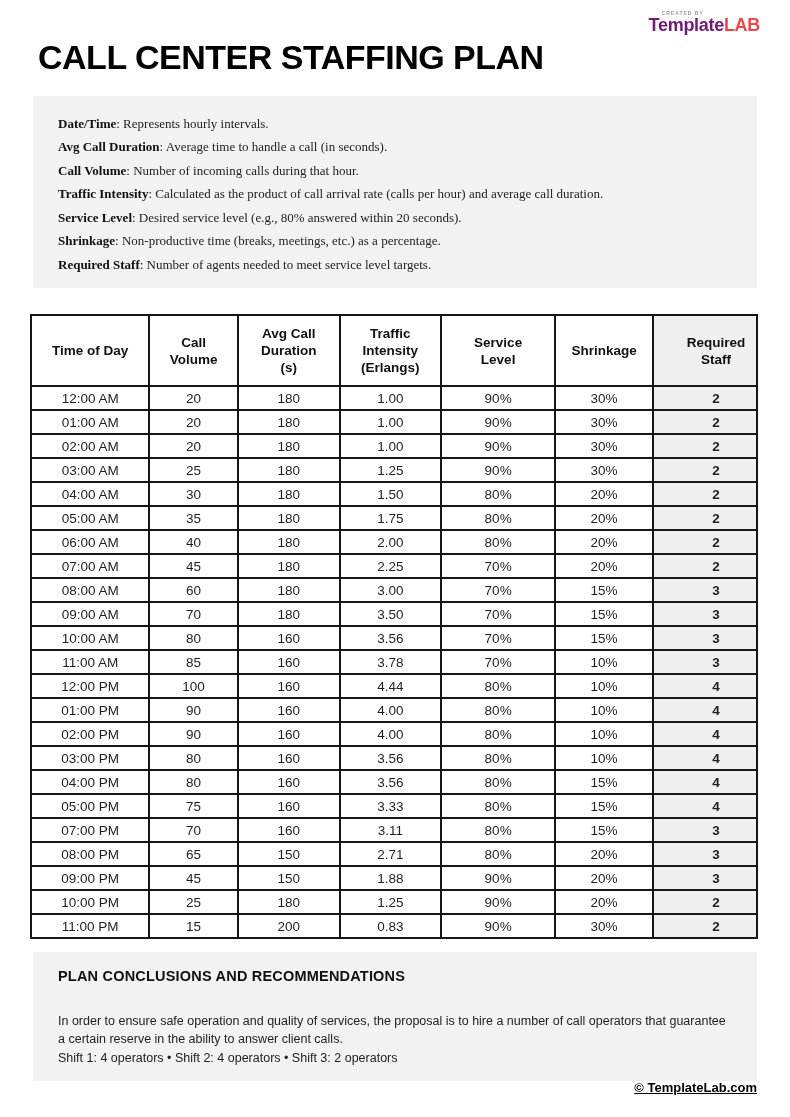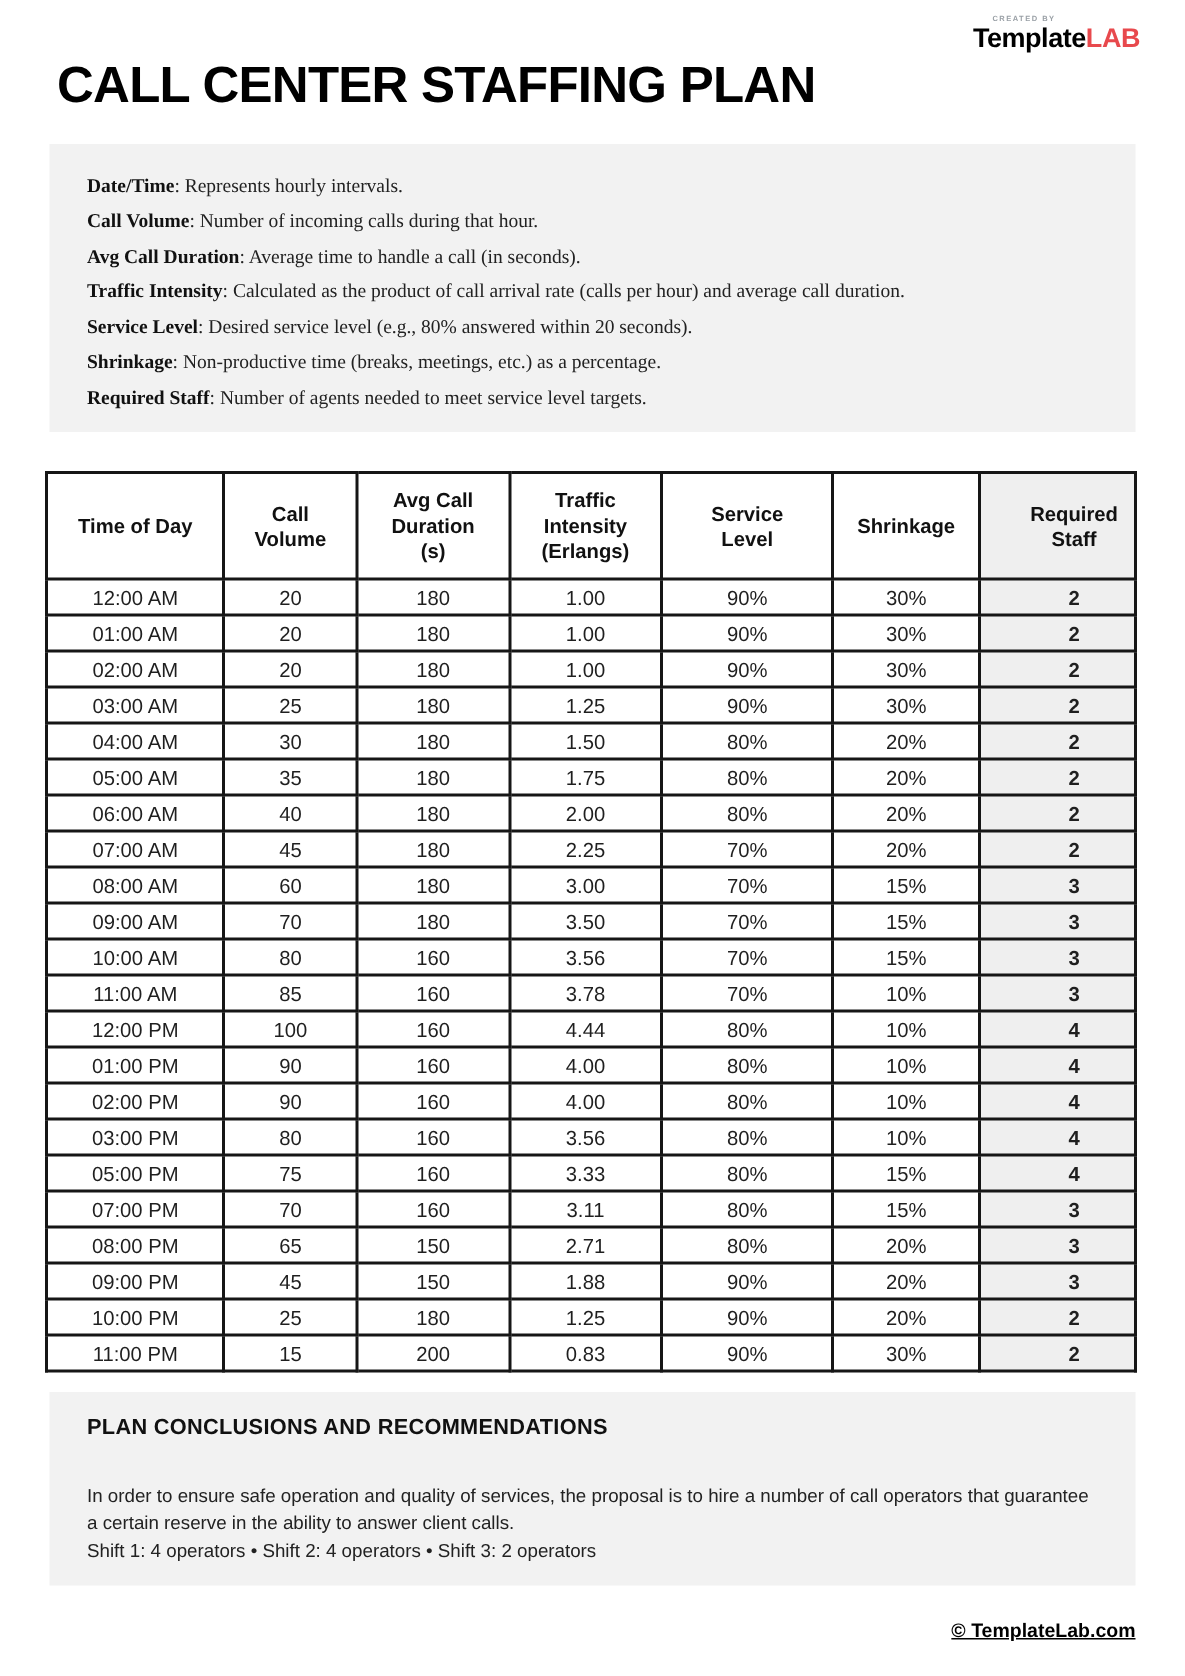--- a/index.html
+++ b/index.html
@@ -16,21 +16,21 @@
   .logo-row {
     display: flex; justify-content: flex-end;
     padding: 10px 30px 0 0; height: 34px;
   }
   .logo { display: inline-block; text-align: left; cursor: pointer; }
   .logo .created-by {
     display: block; font-size: 5px; letter-spacing: 1px;
     color: #9aa0a6; font-weight: bold; margin-left: 13px; margin-bottom: -1px;
   }
   .logo .brand { font-size: 18px; font-weight: bold; letter-spacing: -0.3px; }
-  .logo .brand-primary { color: #000000; }
+  .logo .brand-primary { color: #701a75; }
   .logo .brand-accent { color: #e8494d; }
 
   
   .page-title {
     margin: 6px 38px 20px 38px;
     font-size: 34px; font-weight: bold; letter-spacing: -0.5px;
     color: #000000; line-height: 1.05;
   }
 
   
@@ -98,22 +98,22 @@
   <span class="logo">
     <span class="created-by">CREATED BY</span>
     <span class="brand"><span class="brand-primary">Template</span><span class="brand-accent">LAB</span></span>
   </span>
 </div>
 
 <h1 class="page-title">CALL CENTER STAFFING PLAN</h1>
 
 <div class="defs-box">
     <p class="def-line"><b>Date/Time</b>: Represents hourly intervals.</p>
+    <p class="def-line"><b>Avg Call Duration</b>: Average time to handle a call (in seconds).</p>
     <p class="def-line"><b>Call Volume</b>: Number of incoming calls during that hour.</p>
-    <p class="def-line"><b>Avg Call Duration</b>: Average time to handle a call (in seconds).</p>
     <p class="def-line"><b>Traffic Intensity</b>: Calculated as the product of call arrival rate (calls per hour) and average call duration.</p>
     <p class="def-line"><b>Service Level</b>: Desired service level (e.g., 80% answered within 20 seconds).</p>
     <p class="def-line"><b>Shrinkage</b>: Non-productive time (breaks, meetings, etc.) as a percentage.</p>
     <p class="def-line"><b>Required Staff</b>: Number of agents needed to meet service level targets.</p>
   </div>
 
 <table class="staffing">
   <colgroup>
       <col style="width: 16.3%;">
       <col style="width: 12.2%;">
@@ -280,20 +280,29 @@
       <tr>
         <td>03:00 PM</td>
         <td>80</td>
         <td>160</td>
         <td>3.56</td>
         <td>80%</td>
         <td>10%</td>
         <td class="staff-col">4</td>
       </tr>
       <tr>
+        <td>04:00 PM</td>
+        <td>80</td>
+        <td>160</td>
+        <td>3.56</td>
+        <td>80%</td>
+        <td>15%</td>
+        <td class="staff-col">4</td>
+      </tr>
+      <tr>
         <td>05:00 PM</td>
         <td>75</td>
         <td>160</td>
         <td>3.33</td>
         <td>80%</td>
         <td>15%</td>
         <td class="staff-col">4</td>
       </tr>
       <tr>
         <td>07:00 PM</td>

